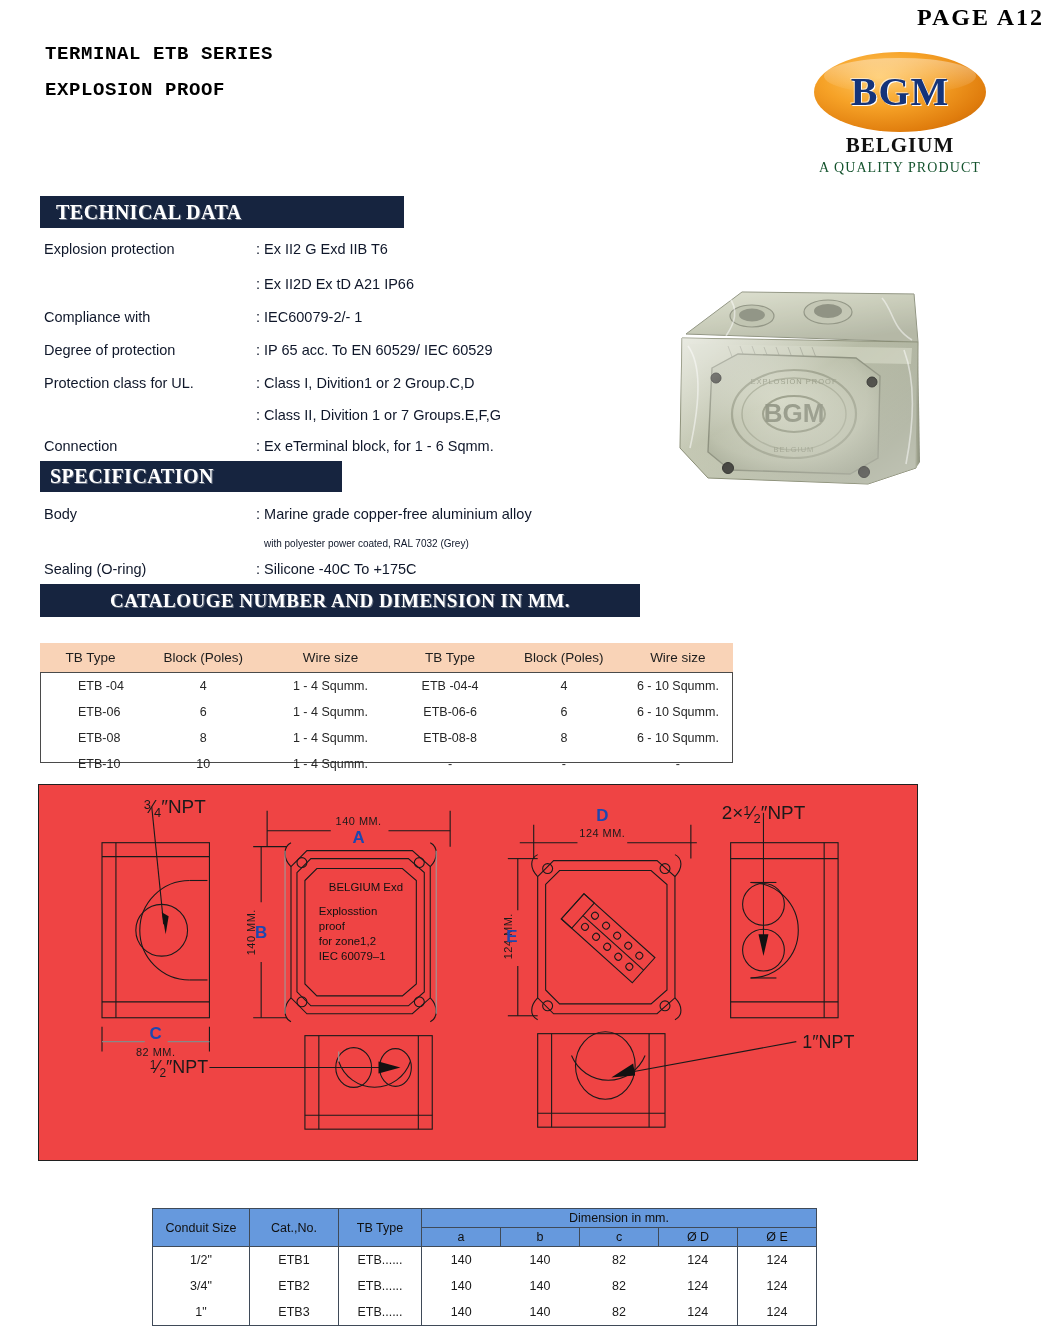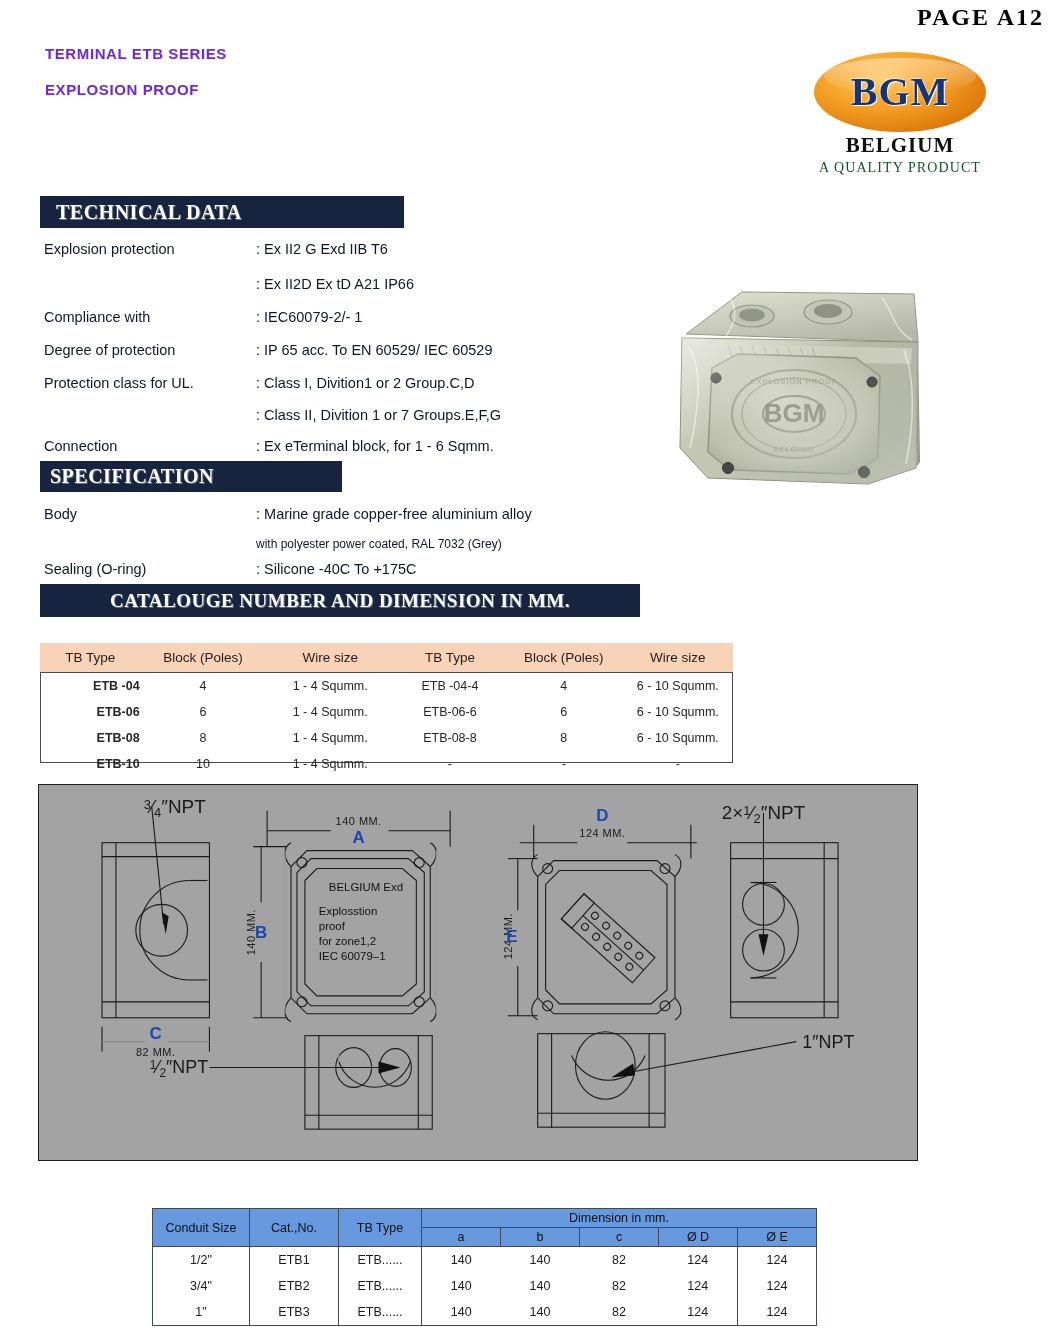--- a/index.html
+++ b/index.html
@@ -24,25 +24,25 @@
     font-family: "Liberation Serif", serif;
     font-weight: bold;
     font-size: 24px;
     letter-spacing: 2px;
     color: #000;
   }
   .doc-title {
     position: absolute;
     left: 45px;
     top: 36px;
-    font-family: Liberation Sans, sans-serif;
+    font-family: Liberation Mono, monospace;
     font-weight: bold;
-    font-size: 15px;
+    font-size: 19px;
     letter-spacing: 0.6px;
-    color: #6d28d9;
+    color: #000000;
     line-height: 36px;
   }
 
   
   .logo {
     position: absolute;
     left: 806px;
     top: 52px;
     width: 188px;
     height: 115px;
@@ -136,21 +136,21 @@
   }
   .spec-row .lbl {
     display: inline-block;
     width: 212px;
     vertical-align: top;
   }
   .spec-row .val {
     display: inline-block;
     vertical-align: top;
   }
-  .spec-row.small .val { font-size: 12px; }
+  .spec-row.small .val { font-size: 10px; margin-left: 8px; }
 
   
   .photo {
     position: absolute;
     left: 668px;
     top: 272px;
     width: 272px;
     height: 232px;
   }
 
@@ -171,42 +171,42 @@
     height: 27px;
     border: none;
     color: #1d1d1d;
   }
   .tb-table thead tr { border-bottom: 1.4px solid #4a4a4a; }
   .tb-table td {
     height: 24px;
     text-align: center;
     border: none;
   }
-  .tb-table td.type { text-align: right; padding-left: 22px; font-weight: bold; }
+  .tb-table td.type { text-align: left; padding-left: 38px; }
   .tb-wrap {
     position: absolute;
     left: 40px; top: 643px;
     width: 693px; height: 120px;
     border-left: 1.4px solid #4a4a4a;
     border-right: 1.4px solid #4a4a4a;
     border-top: 1.4px solid #4a4a4a;
     border-bottom: 1.4px solid #4a4a4a;
     box-sizing: border-box;
   }
 
   
   .drawing {
     position: absolute;
     left: 38px;
     top: 784px;
     width: 880px;
     height: 377px;
     border: 1.3px solid #202020;
     box-sizing: border-box;
-    background: #a3a3a3;
+    background: #ef4444;
   }
 
   
   .dim-table {
     position: absolute;
     left: 152px;
     top: 1184px;
     width: 665px;
     border-collapse: collapse;
     font-size: 12px;

